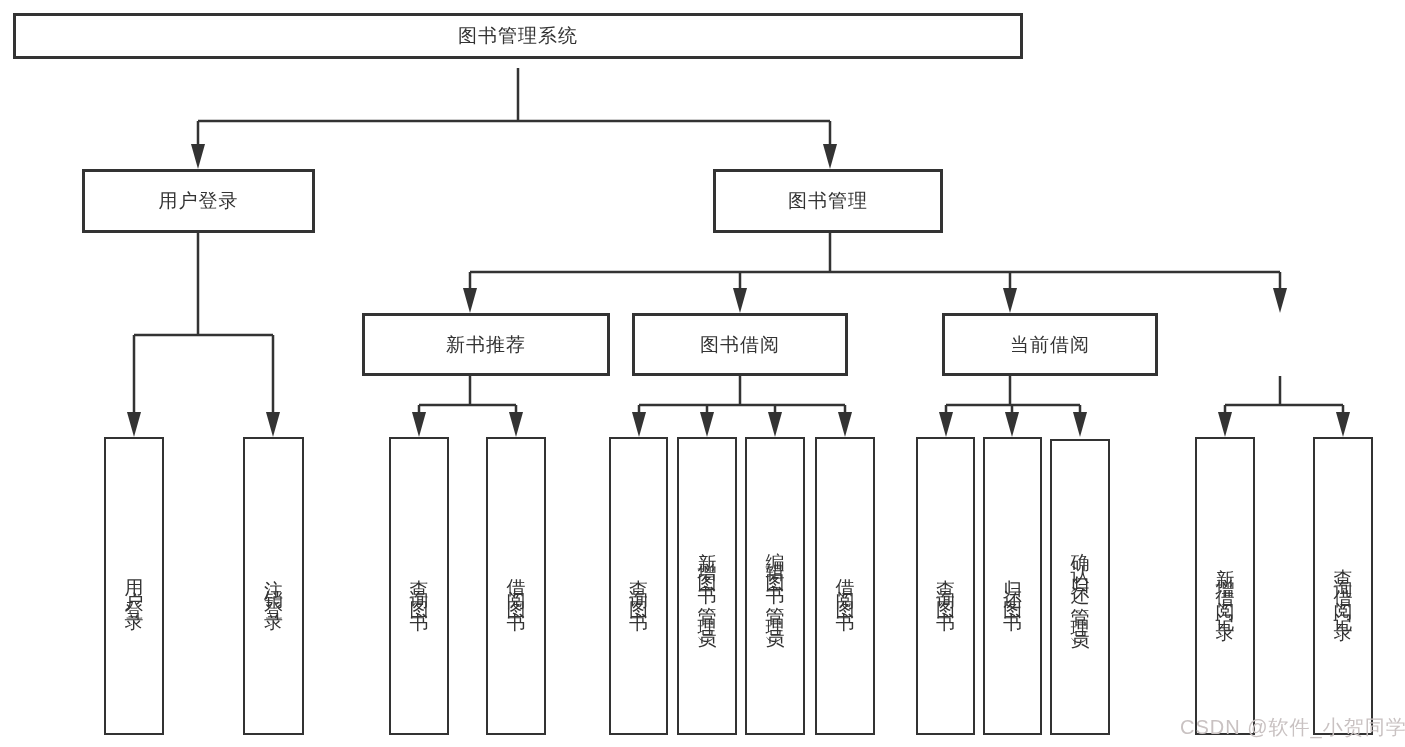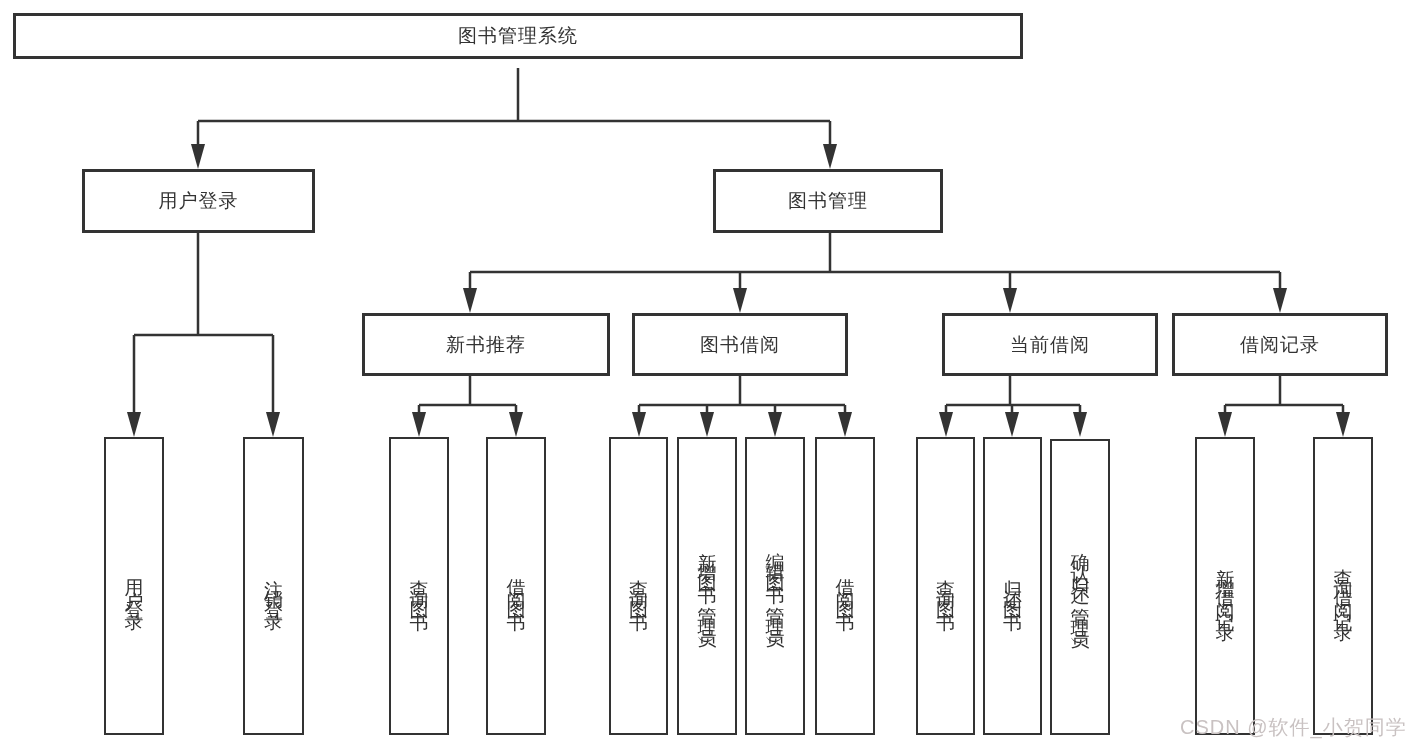--- a/index.html
+++ b/index.html
@@ -115,23 +115,20 @@
 
   <div class="hnode" style="left:362px;top:313px;width:248px;height:63px;">
     <span>新书推荐</span>
   </div>
   <div class="hnode" style="left:632px;top:313px;width:216px;height:63px;font-family:Liberation Mono, monospace;">
     <span>图书借阅</span>
   </div>
   <div class="hnode" style="left:902px;top:313px;width:216px;height:63px;margin-left:40px;">
     <span>当前借阅</span>
   </div>
-  <div class="hnode" style="left:1172px;top:313px;width:216px;height:63px;">
-    <span>借阅记录</span>
-  </div>
 
   <div class="vnode" style="left:104px;top:437px;width:60px;height:298px;">
     <span>用户登录</span>
   </div>
   <div class="vnode" style="left:243px;top:437px;width:61px;height:298px;">
     <span>注销登录</span>
   </div>
 
   <div class="vnode" style="left:389px;top:437px;width:60px;height:298px;">
     <span>查询图书</span>

